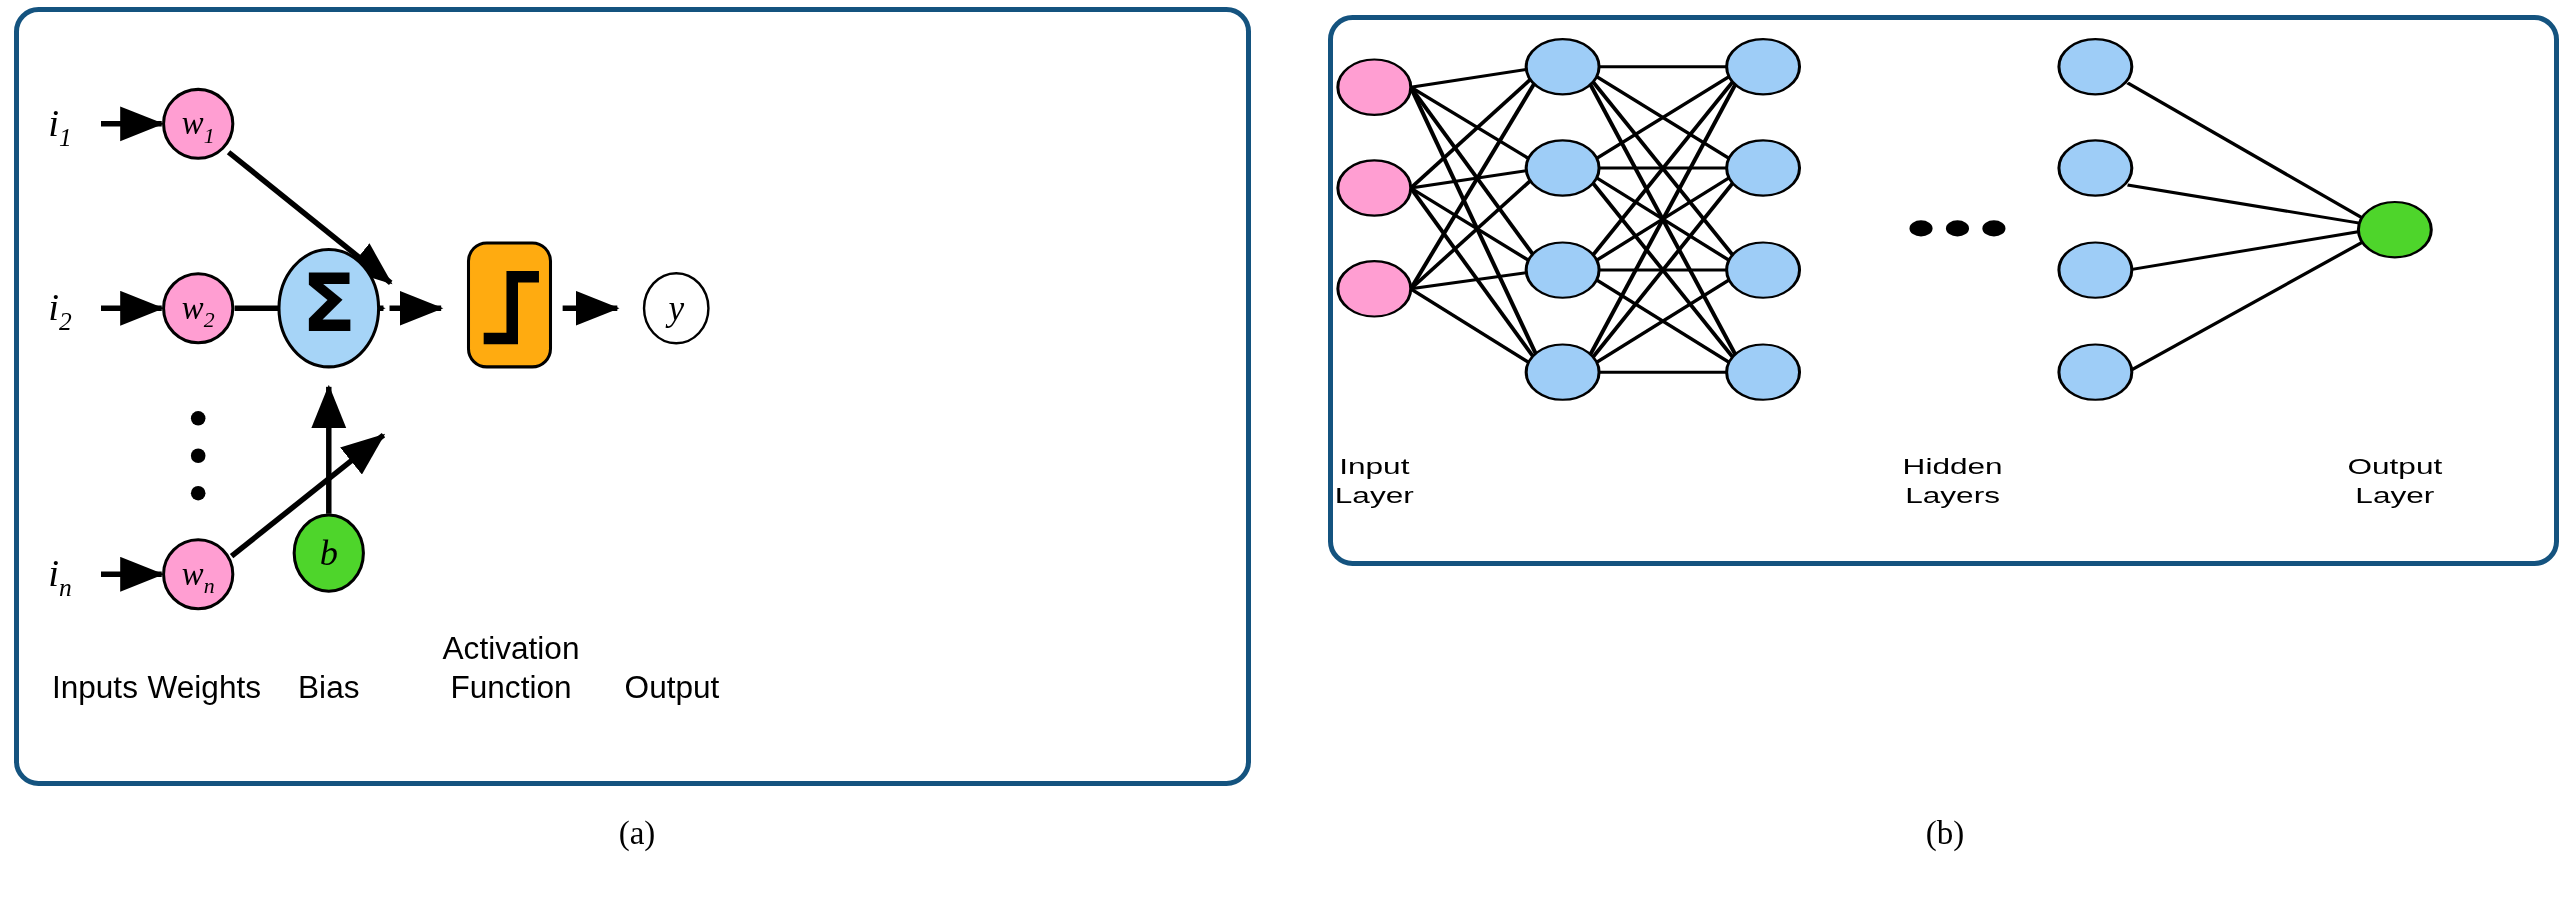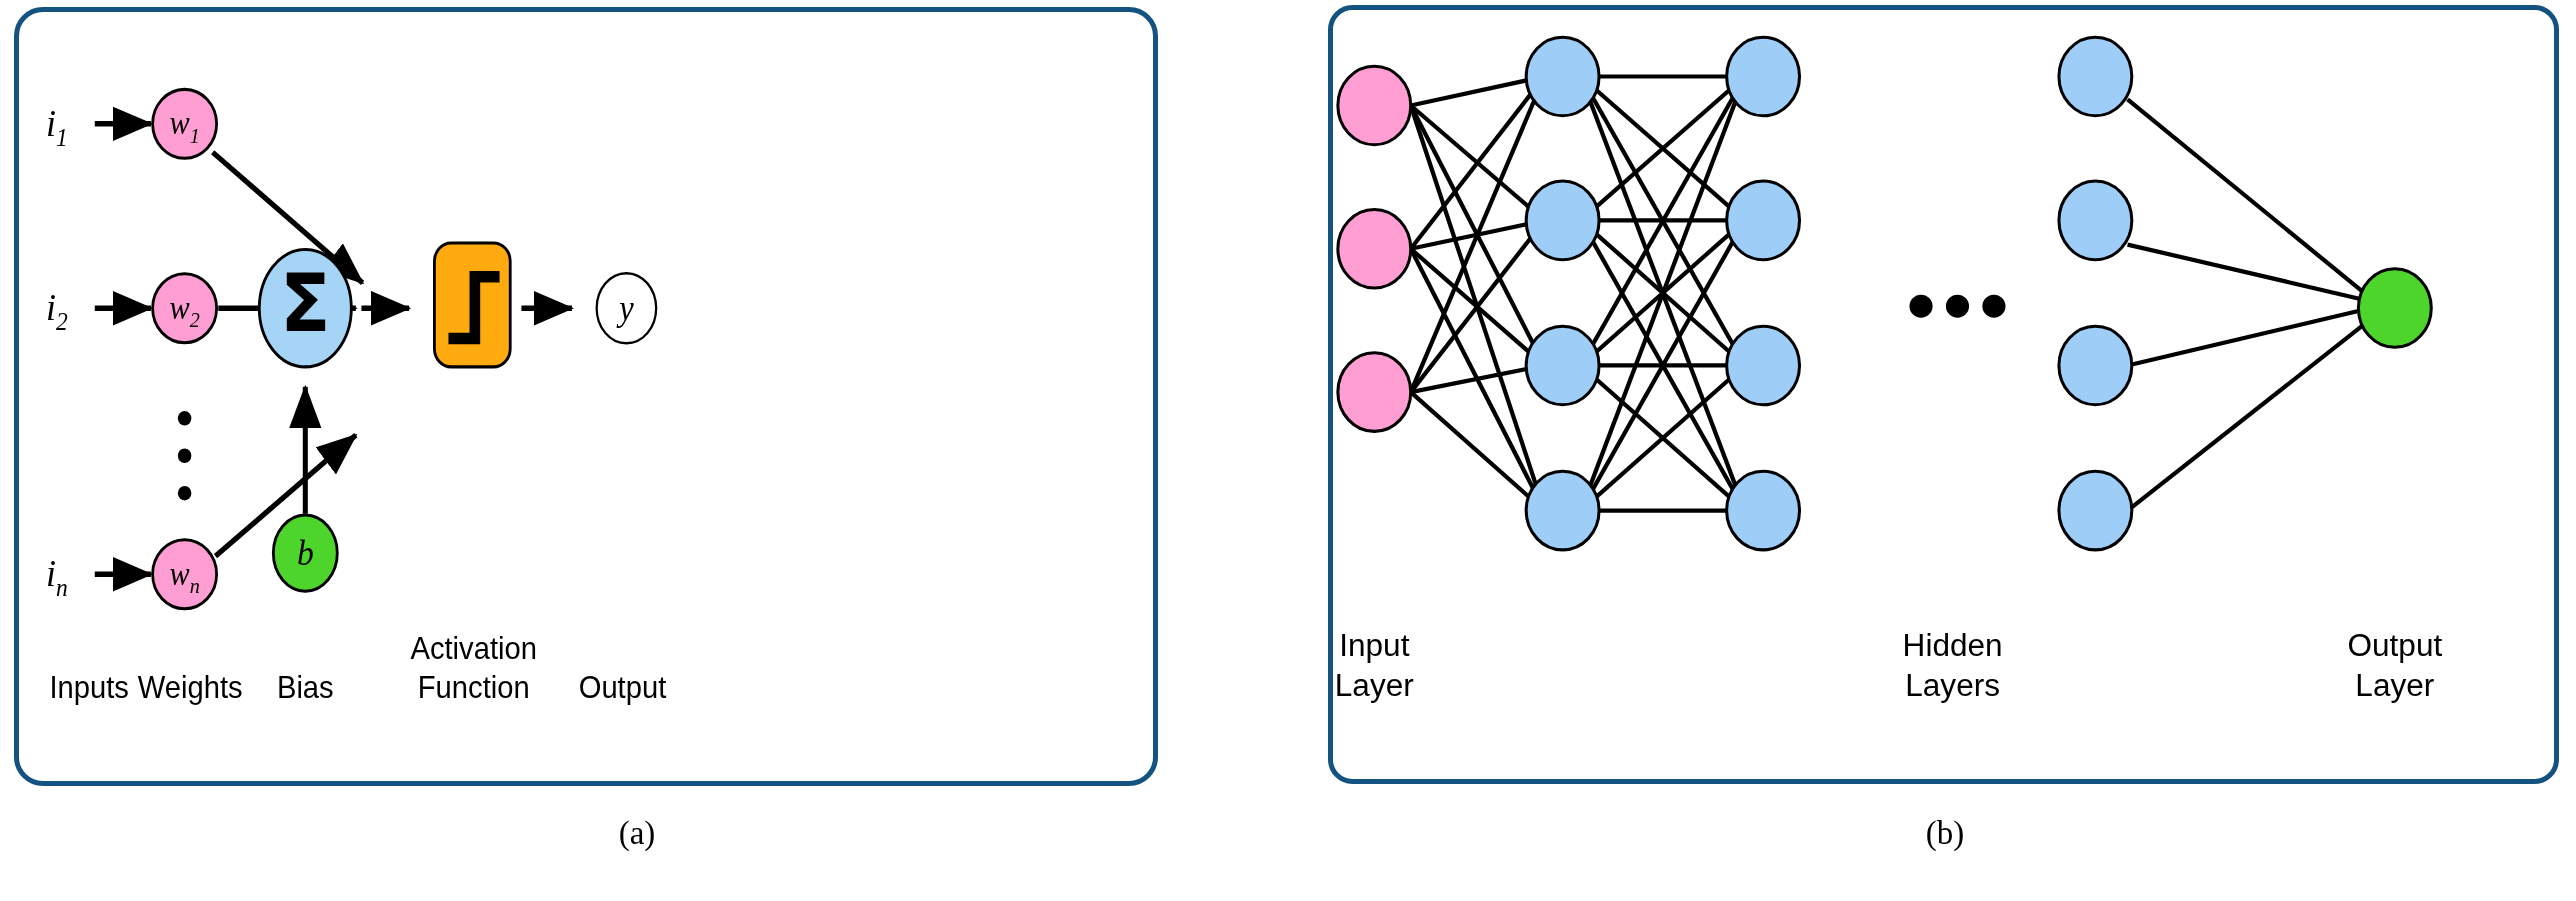--- a/index.html
+++ b/index.html
@@ -20,22 +20,22 @@
     width: 2576px;
     height: 902px;
   }
   .panel {
     position: absolute;
     box-sizing: border-box;
     border: 5.5px solid #14537f;
     border-radius: 24.5px;
     background: #ffffff;
   }
-  #panel-a { left: 13.5px;  top: 7.4px; width: 1144px; height: 779px; border-radius: 29px; }
-  #panel-b { left: 1328px; top: 5px; width: 1231px; height: 779px; }
+  #panel-a { left: 13.5px;  top: 7.4px; width: 1237px; height: 779px; }
+  #panel-b { left: 1328px; top: 15px; width: 1231px; height: 551px; }
 
   .panel-svg {
     position: absolute;
     left: 0; top: 0;
     width: 100%;
     height: 100%;
     display: block;
     overflow: visible;
   }
 

